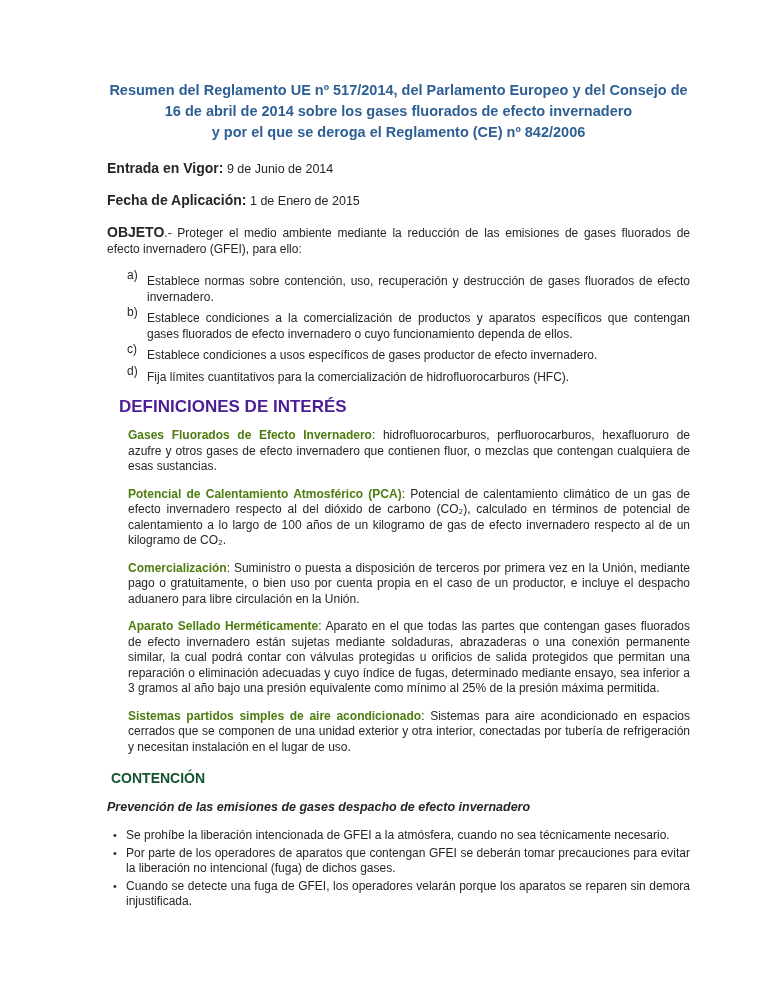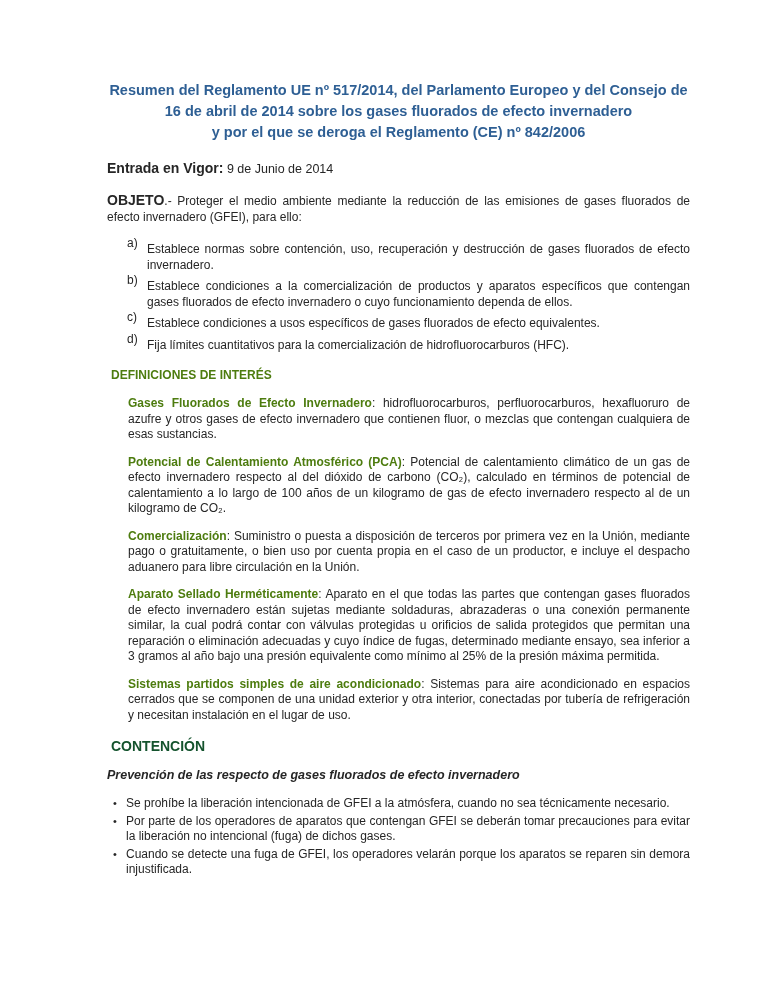--- a/index.html
+++ b/index.html
@@ -30,23 +30,23 @@
     font-size: 12px; line-height: 15.5px;
     text-align: justify;
     margin: 14px 0 11px 0;
   }
   .objeto-lbl { font-weight: bold; font-size: 14px; }
   .ltr-list { padding-left: 20px; margin-bottom: 13px; }
   .ltr-item { display: flex; font-size: 12px; line-height: 15.5px; }
   .ltr-item .marker { flex: 0 0 20px; }
   .ltr-item .txt { flex: 1; text-align: justify; margin-top: 6px; }
   .section-heading {
-    font-weight: bold; font-size: 12px; line-height: 16px;
-    color: #4d7c0f;
-    margin: 14px 0 13px 4px;
+    font-weight: bold; font-size: 17px; line-height: 16px;
+    color: #4c1d95;
+    margin: 14px 0 13px 12px;
   }
   .big-heading {
     font-weight: bold; font-size: 14px; line-height: 17px;
     color: #14532d;
     margin: 15px 0 13px 4px;
   }
   .definition {
     margin-left: 21px;
     font-size: 12px; line-height: 15.5px;
     text-align: justify;
@@ -71,37 +71,40 @@
   <div class="doc-title">
     <div>Resumen del Reglamento UE nº 517/2014, del Parlamento Europeo y del Consejo de</div>
     <div>16 de abril de 2014 sobre los gases fluorados de efecto invernadero</div>
     <div>y por el que se deroga el Reglamento (CE) nº 842/2006</div>
   </div>
 
   <div class="meta-line">
     <span class="lbl">Entrada en Vigor:</span><span> 9 de Junio de 2014</span>
   </div>
 
+  <div class="meta-line">
+    <span class="lbl">Fecha de Aplicación:</span><span> 1 de Enero de 2015</span>
+  </div>
 
   <p class="para">
     <span class="objeto-lbl">OBJETO</span><span>.- Proteger el medio ambiente mediante la reducción de las emisiones de gases fluorados de efecto invernadero (GFEI), para ello:</span>
   </p>
 
   <div class="ltr-list">
     <div class="ltr-item">
       <span class="marker">a)</span>
       <span class="txt">Establece normas sobre contención, uso, recuperación y destrucción de gases fluorados de efecto invernadero.</span>
     </div>
     <div class="ltr-item">
       <span class="marker">b)</span>
       <span class="txt">Establece condiciones a la comercialización de productos y aparatos específicos que contengan gases fluorados de efecto invernadero o cuyo funcionamiento dependa de ellos.</span>
     </div>
     <div class="ltr-item">
       <span class="marker">c)</span>
-      <span class="txt">Establece condiciones a usos específicos de gases fluorados de efecto equivalentes.</span>
+      <span class="txt">Establece condiciones a usos específicos de gases productor de efecto invernadero.</span>
     </div>
     <div class="ltr-item">
       <span class="marker">d)</span>
       <span class="txt">Fija límites cuantitativos para la comercialización de hidrofluorocarburos (HFC).</span>
     </div>
   </div>
 
   <div class="section-heading">DEFINICIONES DE INTERÉS</div>
 
   <p class="definition">
@@ -120,21 +123,21 @@
   <p class="definition">
     <span class="term">Aparato Sellado Herméticamente</span><span>: Aparato en el que todas las partes que contengan gases fluorados de efecto invernadero están sujetas mediante soldaduras, abrazaderas o una conexión permanente similar, la cual podrá contar con válvulas protegidas u orificios de salida protegidos que permitan una reparación o eliminación adecuadas y cuyo índice de fugas, determinado mediante ensayo, sea inferior a 3 gramos al año bajo una presión equivalente como mínimo al 25% de la presión máxima permitida.</span>
   </p>
 
   <p class="definition">
     <span class="term">Sistemas partidos simples de aire acondicionado</span><span>: Sistemas para aire acondicionado en espacios cerrados que se componen de una unidad exterior y otra interior, conectadas por tubería de refrigeración y necesitan instalación en el lugar de uso.</span>
   </p>
 
   <div class="big-heading">CONTENCIÓN</div>
 
-  <div class="subheading">Prevención de las respecto de gases fluorados de efecto invernadero</div>
+  <div class="subheading">Prevención de las emisiones de gases despacho de efecto invernadero</div>
 
   <div class="bullet-list">
     <div class="bullet-item">
       <span class="bmark">•</span>
       <span class="txt">Se prohíbe la liberación intencionada de GFEI a la atmósfera, cuando no sea técnicamente necesario.</span>
     </div>
     <div class="bullet-item">
       <span class="bmark">•</span>
       <span class="txt">Por parte de los operadores de aparatos que contengan GFEI se deberán tomar precauciones para evitar la liberación no intencional (fuga) de dichos gases.</span>
     </div>

